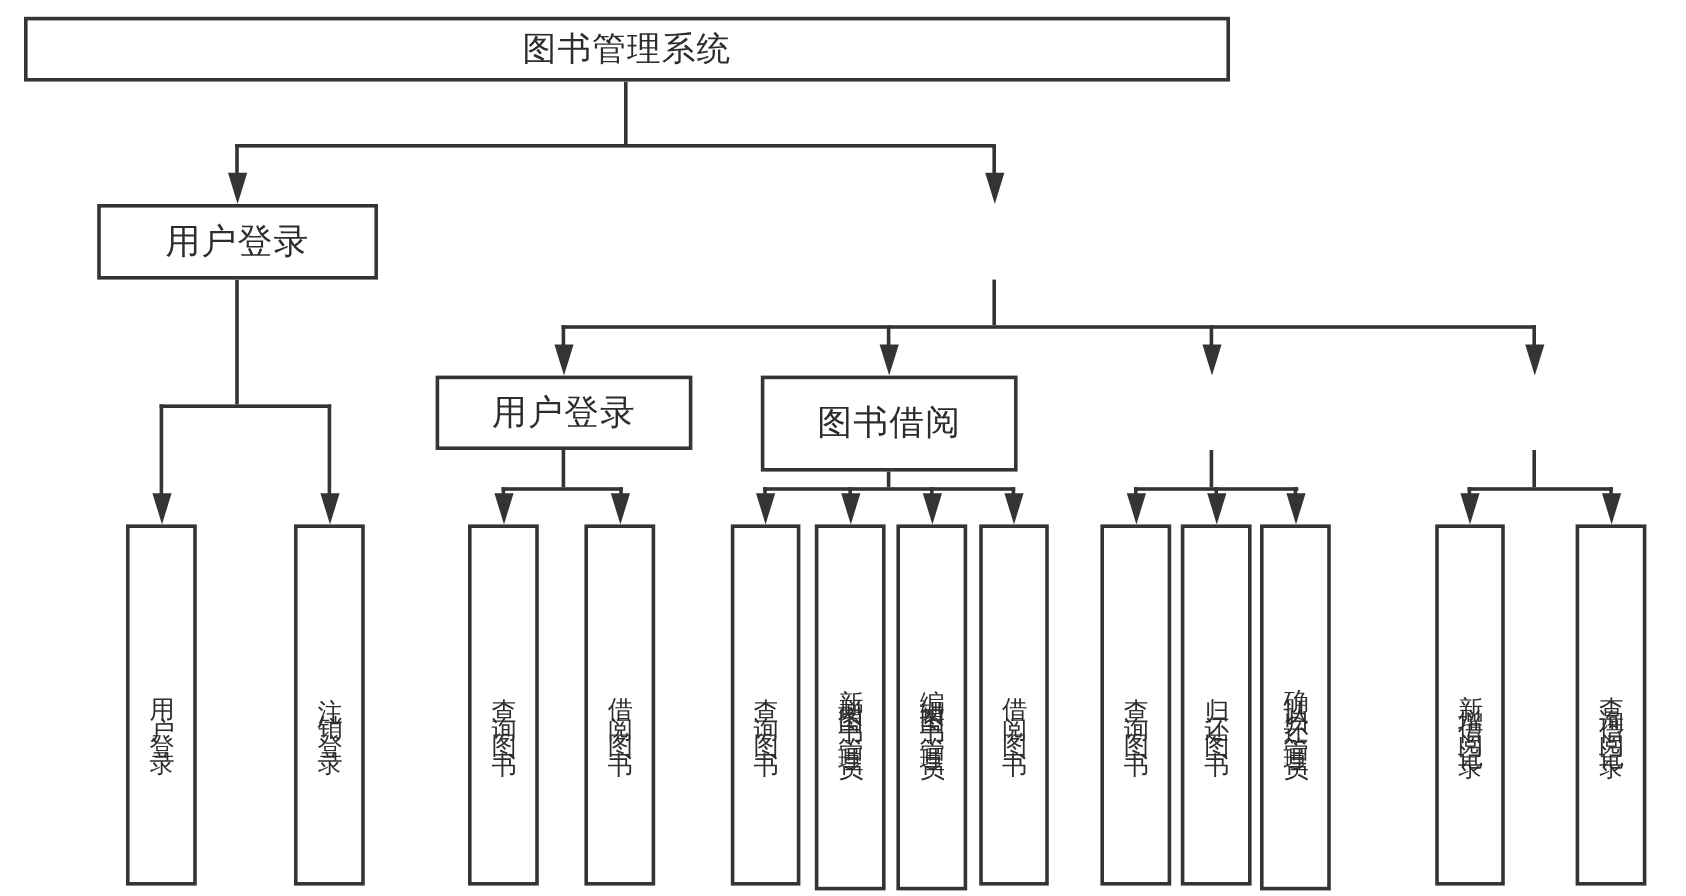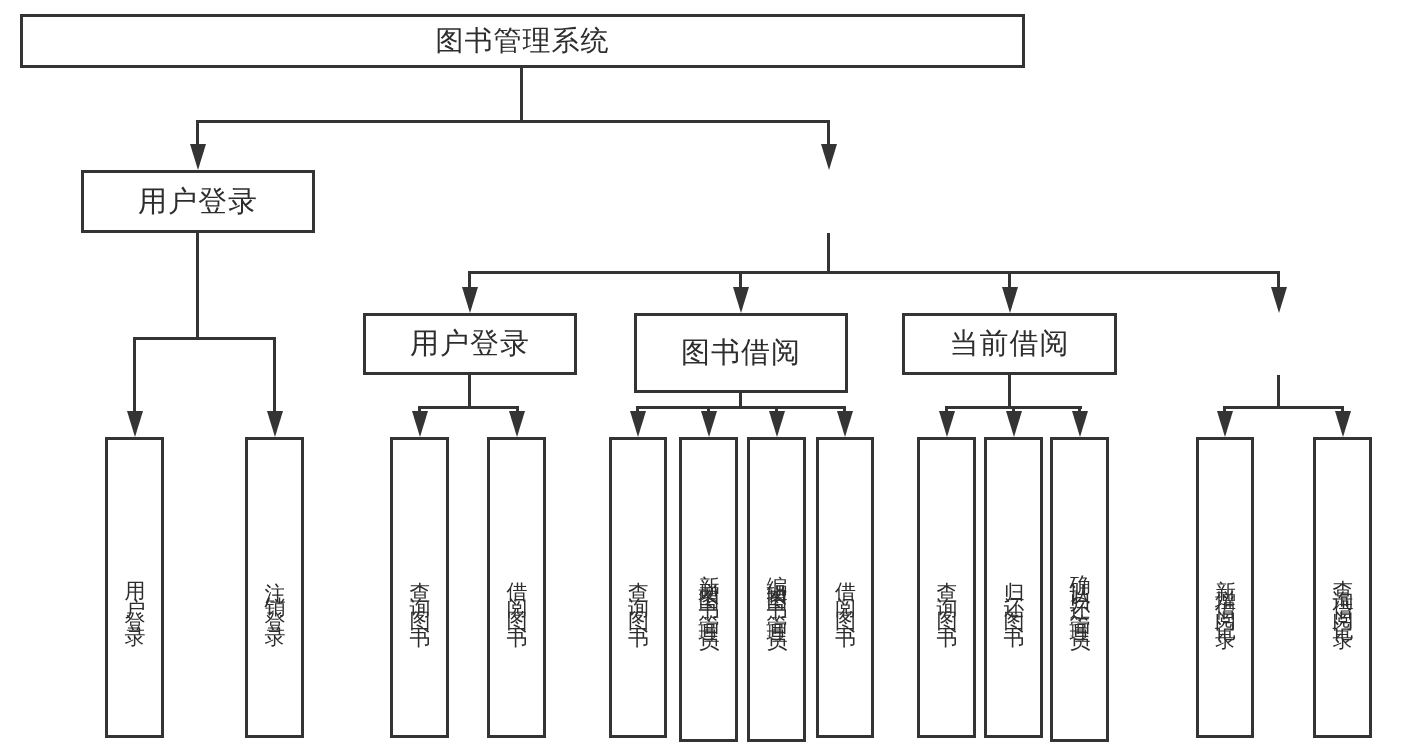--- a/index.html
+++ b/index.html
@@ -72,23 +72,20 @@
   <div class="vl" style="left:1008px;top:271px;height:19px"></div>
   <div class="ar" style="left:1002px;top:287px"></div>
   <div class="vl" style="left:1277px;top:271px;height:19px"></div>
   <div class="ar" style="left:1271px;top:287px"></div>
 
   <div class="b b-h" style="left:363px;top:313px;width:214px;height:62px">
     <span>用户登录</span>
   </div>
   <div class="b b-h" style="left:634px;top:313px;width:214px;height:80px">
     <span>图书借阅</span>
-  </div>
-  <div class="b b-h" style="left:902px;top:313px;width:215px;height:62px">
-    <span>当前借阅</span>
   </div>
 
   <div class="vl" style="left:468px;top:375px;height:31px"></div>
   <div class="hl" style="left:418px;top:406px;width:101px"></div>
   <div class="vl" style="left:418px;top:406px;height:8px"></div>
   <div class="ar" style="left:412px;top:411px"></div>
   <div class="vl" style="left:516px;top:406px;height:8px"></div>
   <div class="ar" style="left:509px;top:411px"></div>
 
   <div class="vl" style="left:739px;top:375px;height:31px"></div>

